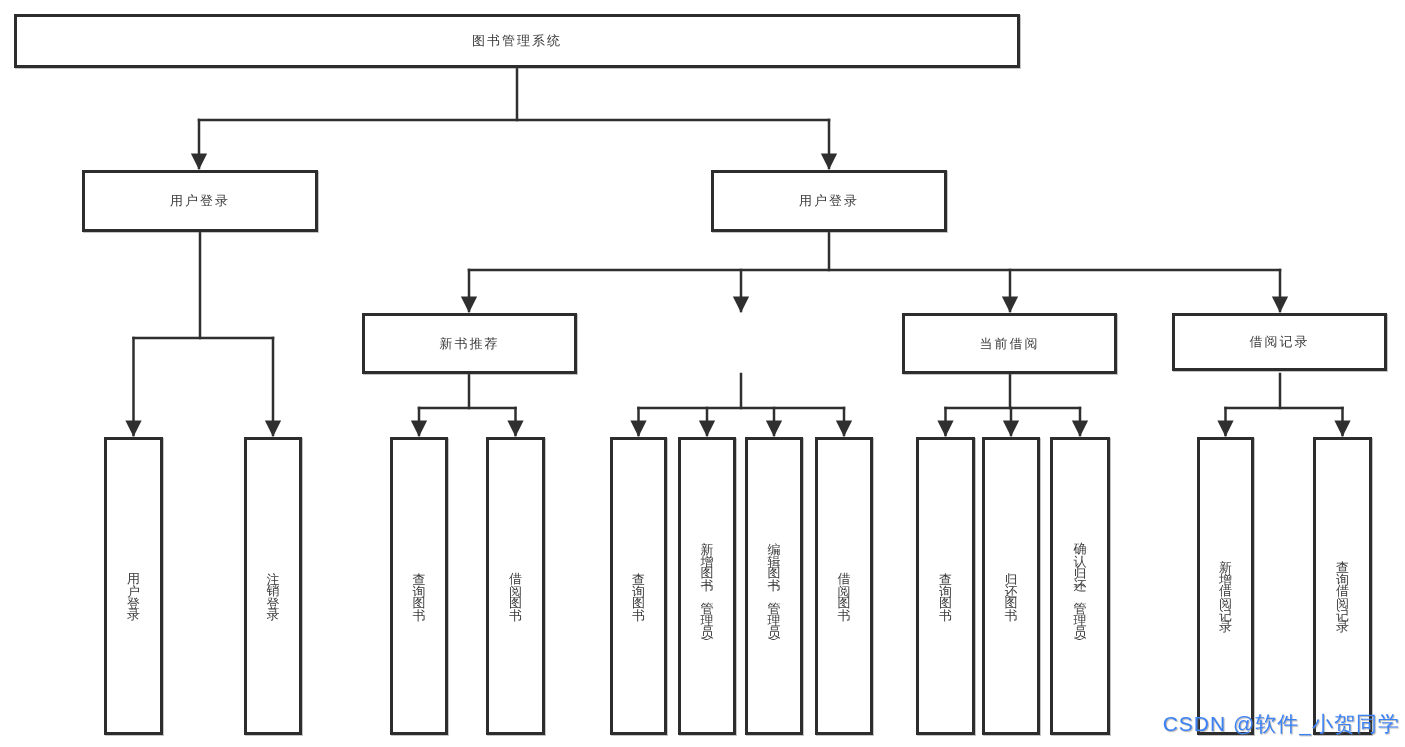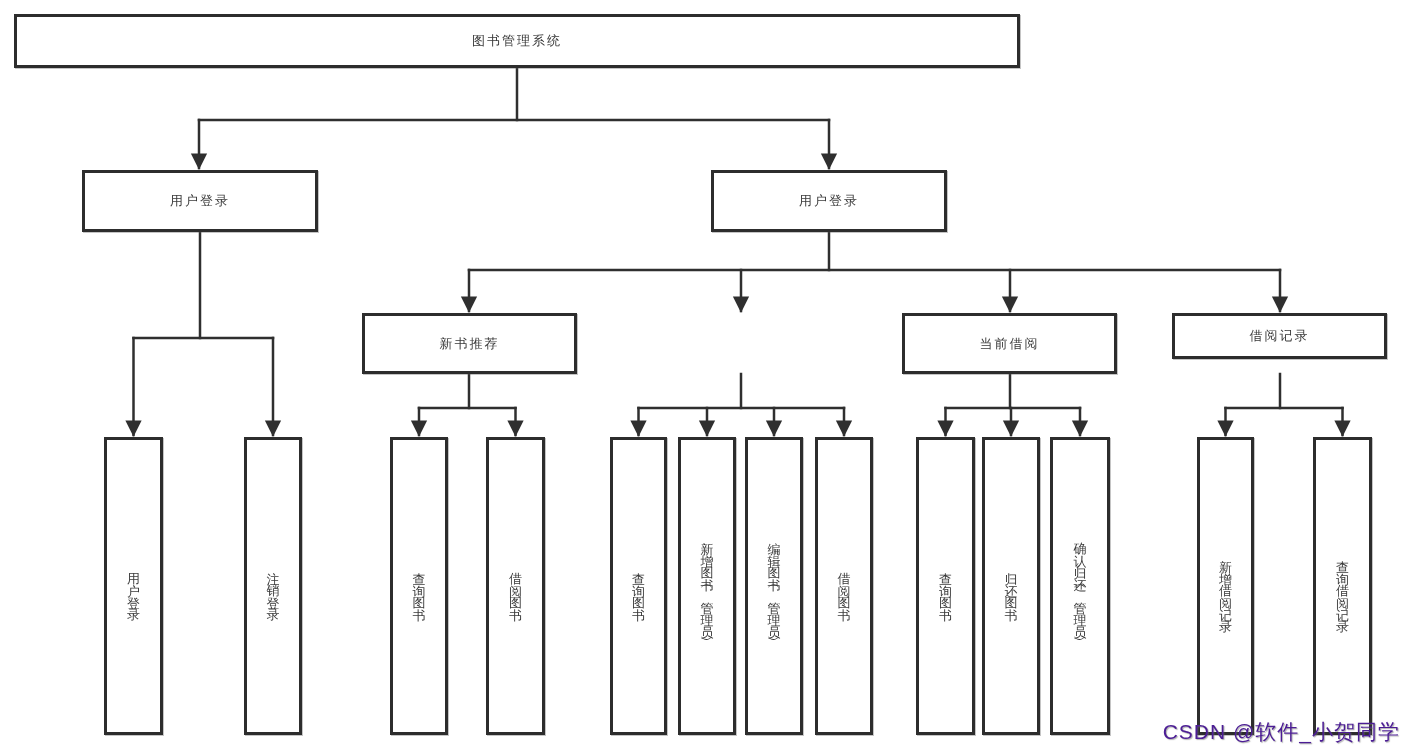--- a/index.html
+++ b/index.html
@@ -41,24 +41,24 @@
   .node.v span {
     writing-mode: vertical-rl;
     text-orientation: mixed;
     letter-spacing: 12px;
     line-height: 1;
     white-space: nowrap;
   }
   .watermark {
     position: absolute;
     right: 5px;
-    bottom: 1px;
+    bottom: 9px;
     z-index: 3;
     font-size: 21px;
-    color: #4c1d95;
+    color: #3b82f6;
     text-shadow: 1px 1px 1px rgba(110,110,110,0.55);
     letter-spacing: 1px;
     white-space: nowrap;
   }
 </style>
 </head>
 <body>
 
 <div class="canvas">
 
@@ -137,21 +137,21 @@
   <div class="node h" style="left:711px; top:170px; width:236px; height:62px;">
     <span>用户登录</span>
   </div>
 
   <div class="node h" style="left:362px; top:313px; width:215px; height:61px;">
     <span>新书推荐</span>
   </div>
   <div class="node h" style="left:902px; top:313px; width:215px; height:61px;">
     <span>当前借阅</span>
   </div>
-  <div class="node h" style="left:1172px; top:313px; width:215px; height:46px;">
+  <div class="node h" style="left:1172px; top:313px; width:215px; height:58px;">
     <span>借阅记录</span>
   </div>
 
   <div class="node v" style="left:104px; top:437px; width:59px; height:298px;">
     <span>用户登录</span>
   </div>
   <div class="node v" style="left:244px; top:437px; width:58px; height:298px;">
     <span>注销登录</span>
   </div>
 

